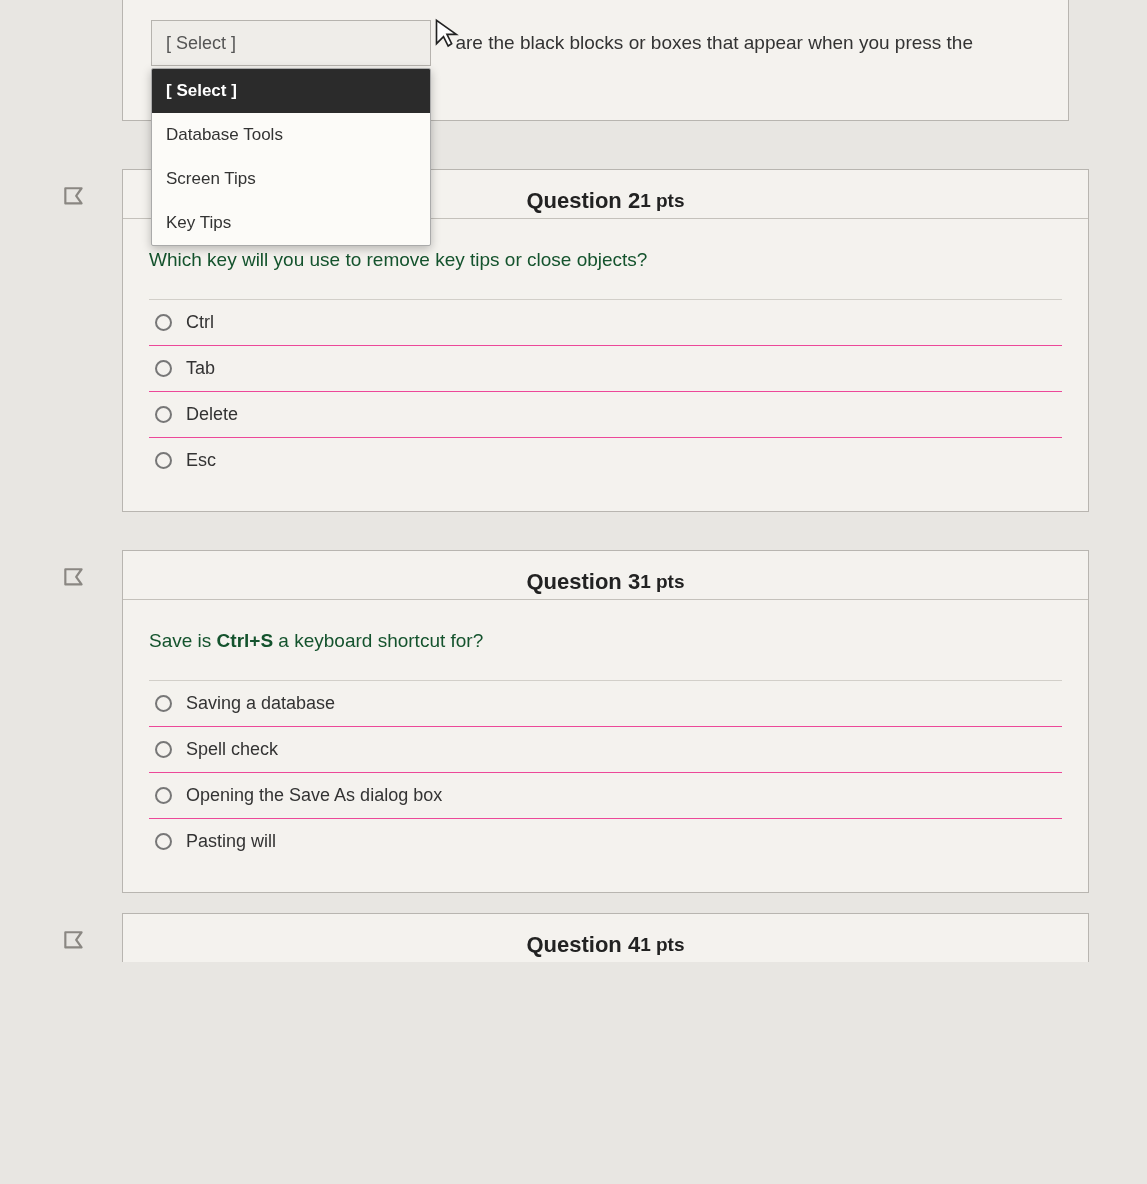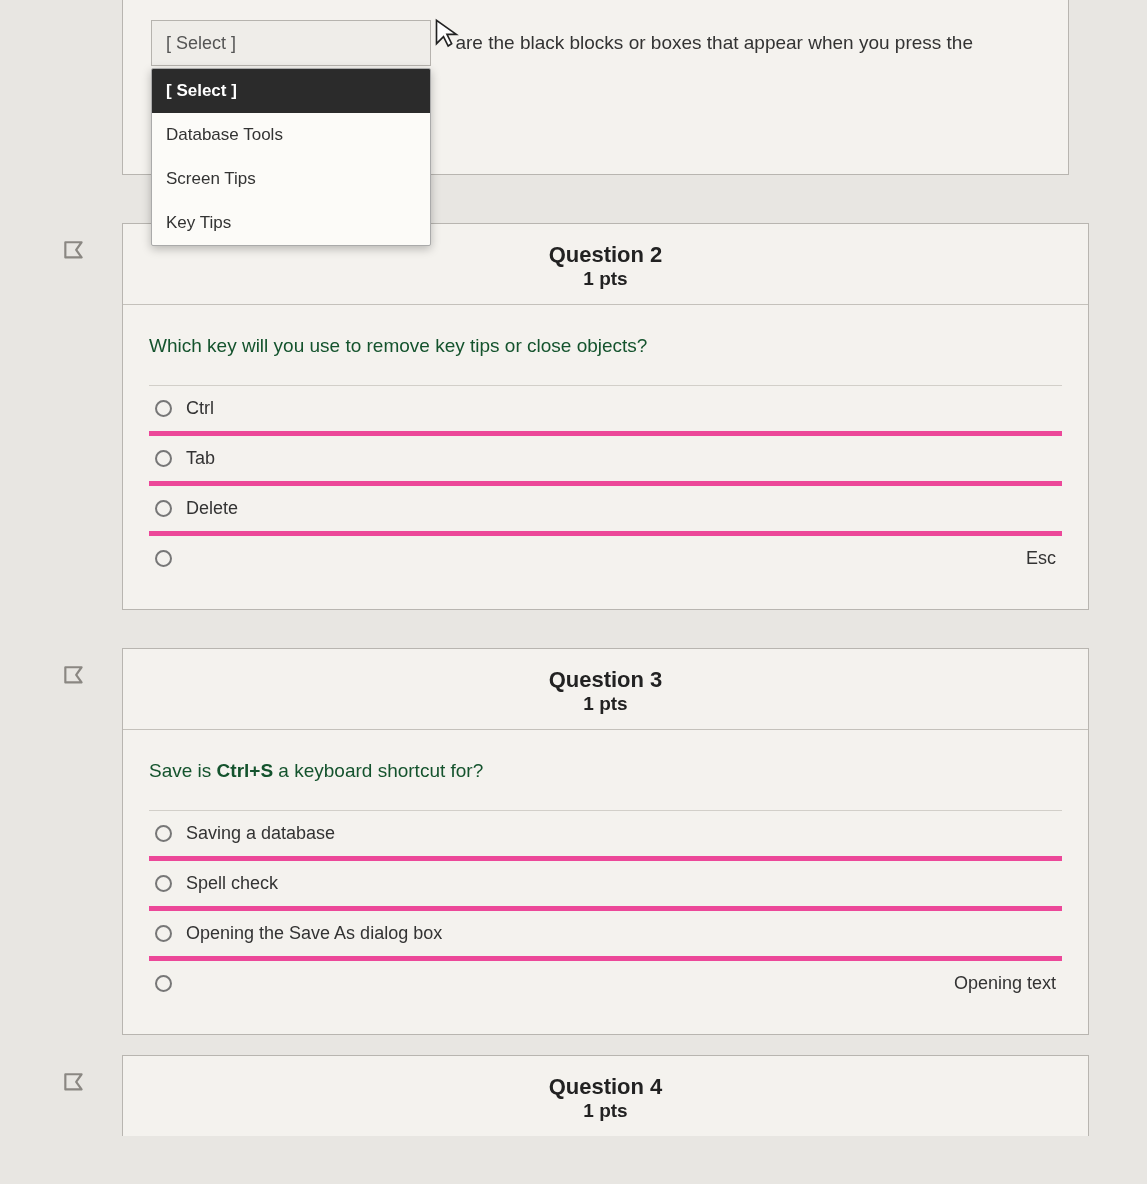--- a/index.html
+++ b/index.html
@@ -19,21 +19,21 @@
   }
 
   
   .q1-row {
     position: relative;
     margin-left: 102px;
     margin-right: 58px;
     border: 1px solid #b8b5b0;
     border-top: none;
     background: #f4f2ee;
-    padding: 20px 28px 108px 28px;
+    padding: 20px 28px 54px 28px;
   }
   .q1-select-field {
     display: inline-flex;
     align-items: center;
     width: 280px;
     height: 46px;
     border: 1px solid #b6b3ae;
     background: #efede9;
     padding: 0 14px;
     font-size: 18px;
@@ -93,23 +93,22 @@
     background: #f4f2ee;
   }
   .q2-wrap { margin-top: 48px; }
   .q3-wrap { margin-top: 38px; }
   .q4-wrap { margin-top: 20px; }
 
   .q-header {
     display: flex;
     justify-content: center;
     align-items: center;
-    padding: 18px 26px 14px 26px;
+    padding: 18px 26px 4px 26px;
     border-bottom: 1px solid #c4c1bb;
-    flex-direction: column;
   }
   .q-title {
     font-size: 22px;
     font-weight: 700;
     color: #222;
   }
   .q-pts {
     font-size: 19px;
     font-weight: 600;
     color: #222;
@@ -126,25 +125,25 @@
   .q-prompt b { font-weight: 700; }
 
   .options {
     border-top: 1px solid #d2cfc9;
   }
   .option-row {
     display: flex;
     align-items: center;
     gap: 14px;
     padding: 12px 6px;
-    border-bottom: 5px solid #ec4899;
+    border-bottom: 1px solid #ec4899;
     font-size: 18px;
     color: #333;
   }
-  .option-row:last-child { border-bottom: none; justify-content: space-between; }
+  .option-row:last-child { border-bottom: none; }
   .radio {
     width: 17px; height: 17px;
     border: 2px solid #777;
     border-radius: 50%;
     flex: 0 0 17px;
     background: #f4f2ee;
   }
 
   
   .flag {
@@ -234,21 +233,21 @@
       <div class="option-row">
         <span class="radio"></span>
         <span>Spell check</span>
       </div>
       <div class="option-row">
         <span class="radio"></span>
         <span>Opening the Save As dialog box</span>
       </div>
       <div class="option-row">
         <span class="radio"></span>
-        <span>Opening text</span>
+        <span>Pasting will</span>
       </div>
     </div>
   </div>
 </div>
 
 <div class="question-wrap q4-wrap" style="border-bottom:none;">
   <div class="flag">
     <svg viewBox="0 0 24 24">
           <path d="M4 3 H19 L14 10 L19 17 H4 Z" fill="none" stroke="#8a8782" stroke-width="2" stroke-linejoin="round"></path>
         </svg>

